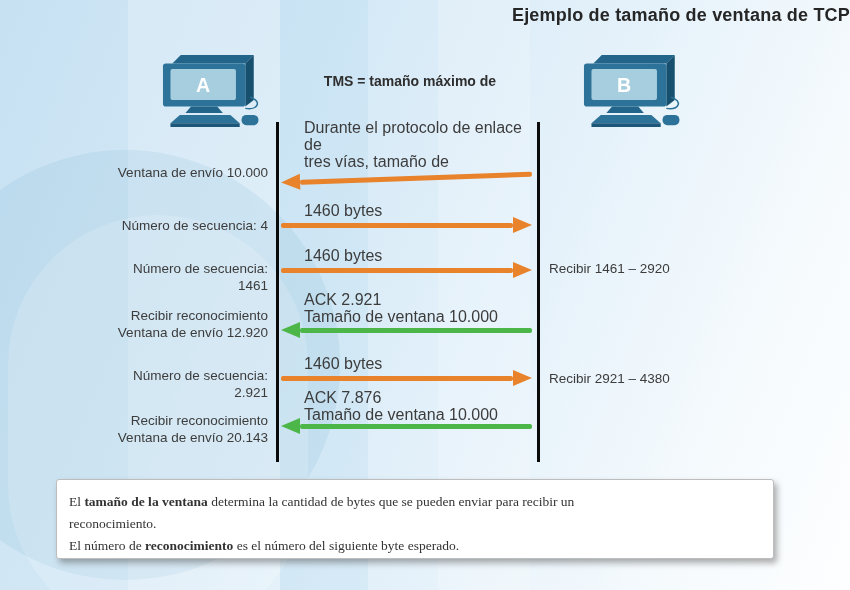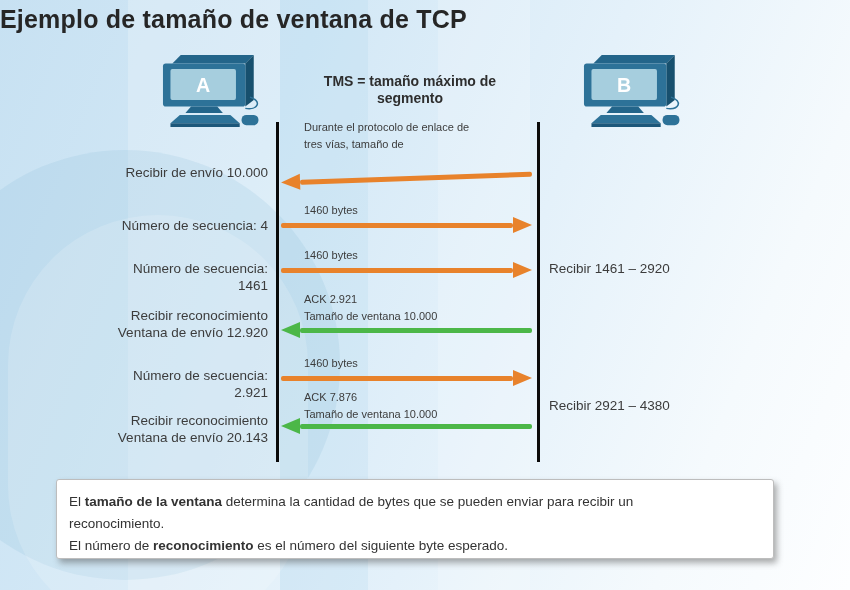--- a/index.html
+++ b/index.html
@@ -7,40 +7,40 @@
     position:relative;width:850px;height:590px;overflow:hidden;
     font-family:"Liberation Sans",sans-serif;
     background:linear-gradient(112deg,#c7e1f2 0%,#d3e8f6 30%,#e4f1fa 58%,#f5fafd 82%,#fdfeff 100%);
   }
   .bg{position:absolute;pointer-events:none;}
   .stripe1{left:128px;top:0;width:152px;height:100%;background:rgba(255,255,255,0.22);}
   .stripe2{left:280px;top:0;width:88px;height:100%;background:rgba(173,212,238,0.22);}
   .stripe3{left:438px;top:0;width:92px;height:100%;background:rgba(255,255,255,0.20);}
   .curve1{left:-90px;top:150px;width:430px;height:430px;border-radius:50%;background:rgba(122,178,214,0.16);}
   .curve2{left:8px;top:215px;width:300px;height:420px;border-radius:160px;background:rgba(255,255,255,0.16);}
-  .title{position:absolute;left:0;top:5px;width:100%;text-align:left;
-    font-size:25px;font-weight:bold;color:#262626;letter-spacing:.2px;}
+  .title{position:absolute;left:0;top:5px;width:100%;text-align:right;
+    font-size:18px;font-weight:bold;color:#262626;letter-spacing:.2px;}
   .host{position:absolute;width:131px;height:80px;}
   .pc{width:131px;height:80px;display:block;}
   .pc-label{font-family:"Liberation Sans",sans-serif;font-size:21px;font-weight:bold;fill:#ffffff;}
   .tms{position:absolute;left:300px;top:73px;width:220px;text-align:center;
     font-size:14px;font-weight:bold;color:#2e2e2e;line-height:17px;}
   .timeline{position:absolute;top:122px;width:3px;height:340px;background:#0a0a0a;}
-  .msg-text{position:absolute;left:304px;width:235px;font-size:11px;color:#3c3c3c;line-height:17px;}
+  .msg-text{position:absolute;left:304px;width:235px;font-size:16px;color:#3c3c3c;line-height:17px;}
   .arrow{position:absolute;left:281px;width:251px;height:16px;display:flex;align-items:center;}
   .arrow .shaft{flex:1;height:5px;background:var(--ac,#E8822B);border-radius:2px;}
   .arrow .head{width:0;height:0;border-top:8px solid transparent;border-bottom:8px solid transparent;}
   .arrow.left .head{border-right:19px solid var(--ac,#E8822B);}
   .arrow.right .head{border-left:19px solid var(--ac,#E8822B);}
   .llabel{position:absolute;right:582px;width:250px;text-align:right;
     font-size:13.5px;color:#3c3c3c;line-height:17px;}
   .rlabel{position:absolute;left:549px;width:240px;font-size:13.5px;color:#3c3c3c;}
   .note{position:absolute;left:56px;top:479px;width:718px;height:80px;box-sizing:border-box;
     background:#ffffff;border:1px solid #bdbdbd;border-radius:3px;
-    box-shadow:3px 4px 6px rgba(70,70,70,0.45);padding:11px 14px 0 12px;}
+    box-shadow:3px 4px 6px rgba(70,70,70,0.45);padding:11px 14px 0 12px;font-family:Liberation Serif, serif;}
   .note-text{font-size:13.5px;color:#333;line-height:22px;}
   .note-text .b{font-weight:bold;}
 </style>
 </head>
 <body>
 
 <div class="canvas">
 
   <div class="bg stripe1"></div>
   <div class="bg stripe2"></div>
@@ -75,21 +75,20 @@
       <path d="M46,58 L74,58 L80,65 L40,65 Z" fill="#23658A"></path>
       <path d="M34,67 L88,67 L98,76 L24,76 Z" fill="#2D7298"></path>
       <path d="M24,76 L98,76 L98,80 L24,80 Z" fill="#1C577A"></path>
       <rect x="100" y="67" width="18" height="11" rx="5" fill="#2D7298"></rect>
       <text x="59" y="42" text-anchor="middle" class="pc-label">B</text>
     </svg>
   </div>
 
   <div class="tms">
     <div>TMS = tamaño máximo de</div>
-    <div>segmento</div>
   </div>
 
   <div class="timeline" style="left: 276px; background: rgb(10, 10, 10);"></div>
   <div class="timeline" style="left: 537px; background: rgb(10, 10, 10);"></div>
 
   <div class="msg-text" style="top:119px;">
     <div>Durante el protocolo de enlace de</div>
     <div>tres vías, tamaño de</div>
   </div>
   <div class="arrow left" style="top: 170px; transform: rotate(-2deg); --ac: #E8822B;">
@@ -133,21 +132,21 @@
   <div class="msg-text" style="top:389px;">
     <div>ACK 7.876</div>
     <div>Tamaño de ventana 10.000</div>
   </div>
   <div class="arrow left" style="top: 418px; --ac: #4CB748;">
     <span class="head"></span>
       <span class="shaft"></span>
   </div>
 
   <div class="llabel" style="top:164px;">
-    <div>Recibir de envío 10.000</div>
+    <div>Ventana de envío 10.000</div>
   </div>
   <div class="llabel" style="top:217px;">
     <div>Número de secuencia: 4</div>
   </div>
   <div class="llabel" style="top:260px;">
     <div>Número de secuencia:</div>
     <div>1461</div>
   </div>
   <div class="llabel" style="top:307px;">
     <div>Recibir reconocimiento</div>
@@ -156,19 +155,19 @@
   <div class="llabel" style="top:367px;">
     <div>Número de secuencia:</div>
     <div>2.921</div>
   </div>
   <div class="llabel" style="top:412px;">
     <div>Recibir reconocimiento</div>
     <div>Ventana de envío 20.143</div>
   </div>
 
   <div class="rlabel" style="top:261px;">Recibir 1461 – 2920</div>
-  <div class="rlabel" style="top:371px;margin-top:27px;">Recibir 2921 – 4380</div>
+  <div class="rlabel" style="top:371px;">Recibir 2921 – 4380</div>
 
   <div class="note">
     <div class="note-text"><span>El </span><span class="b">tamaño de la ventana</span><span> determina la cantidad de bytes que se pueden enviar para recibir un</span><br><span>reconocimiento.</span><br><span>El número de </span><span class="b">reconocimiento</span><span> es el número del siguiente byte esperado.</span></div>
   </div>
 
 </div>
 
 </body></html>

